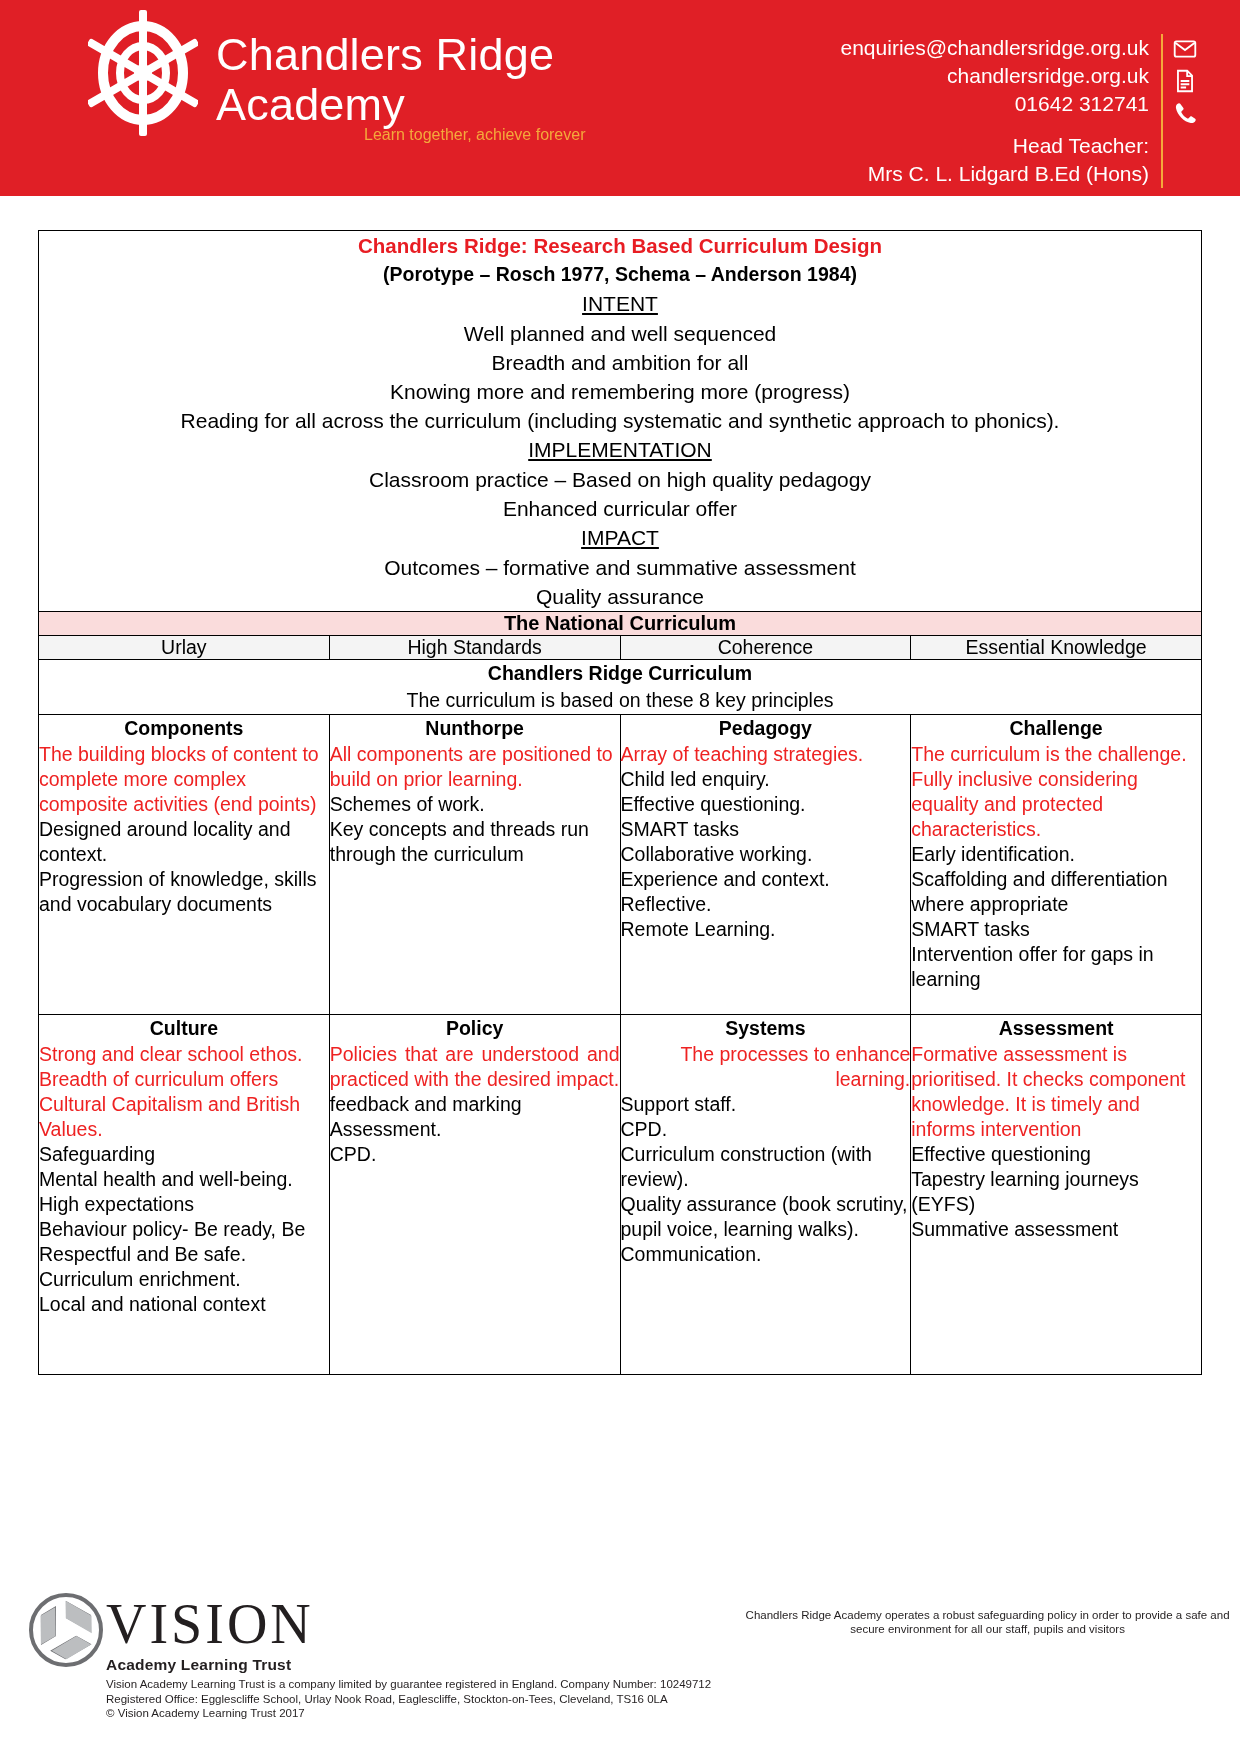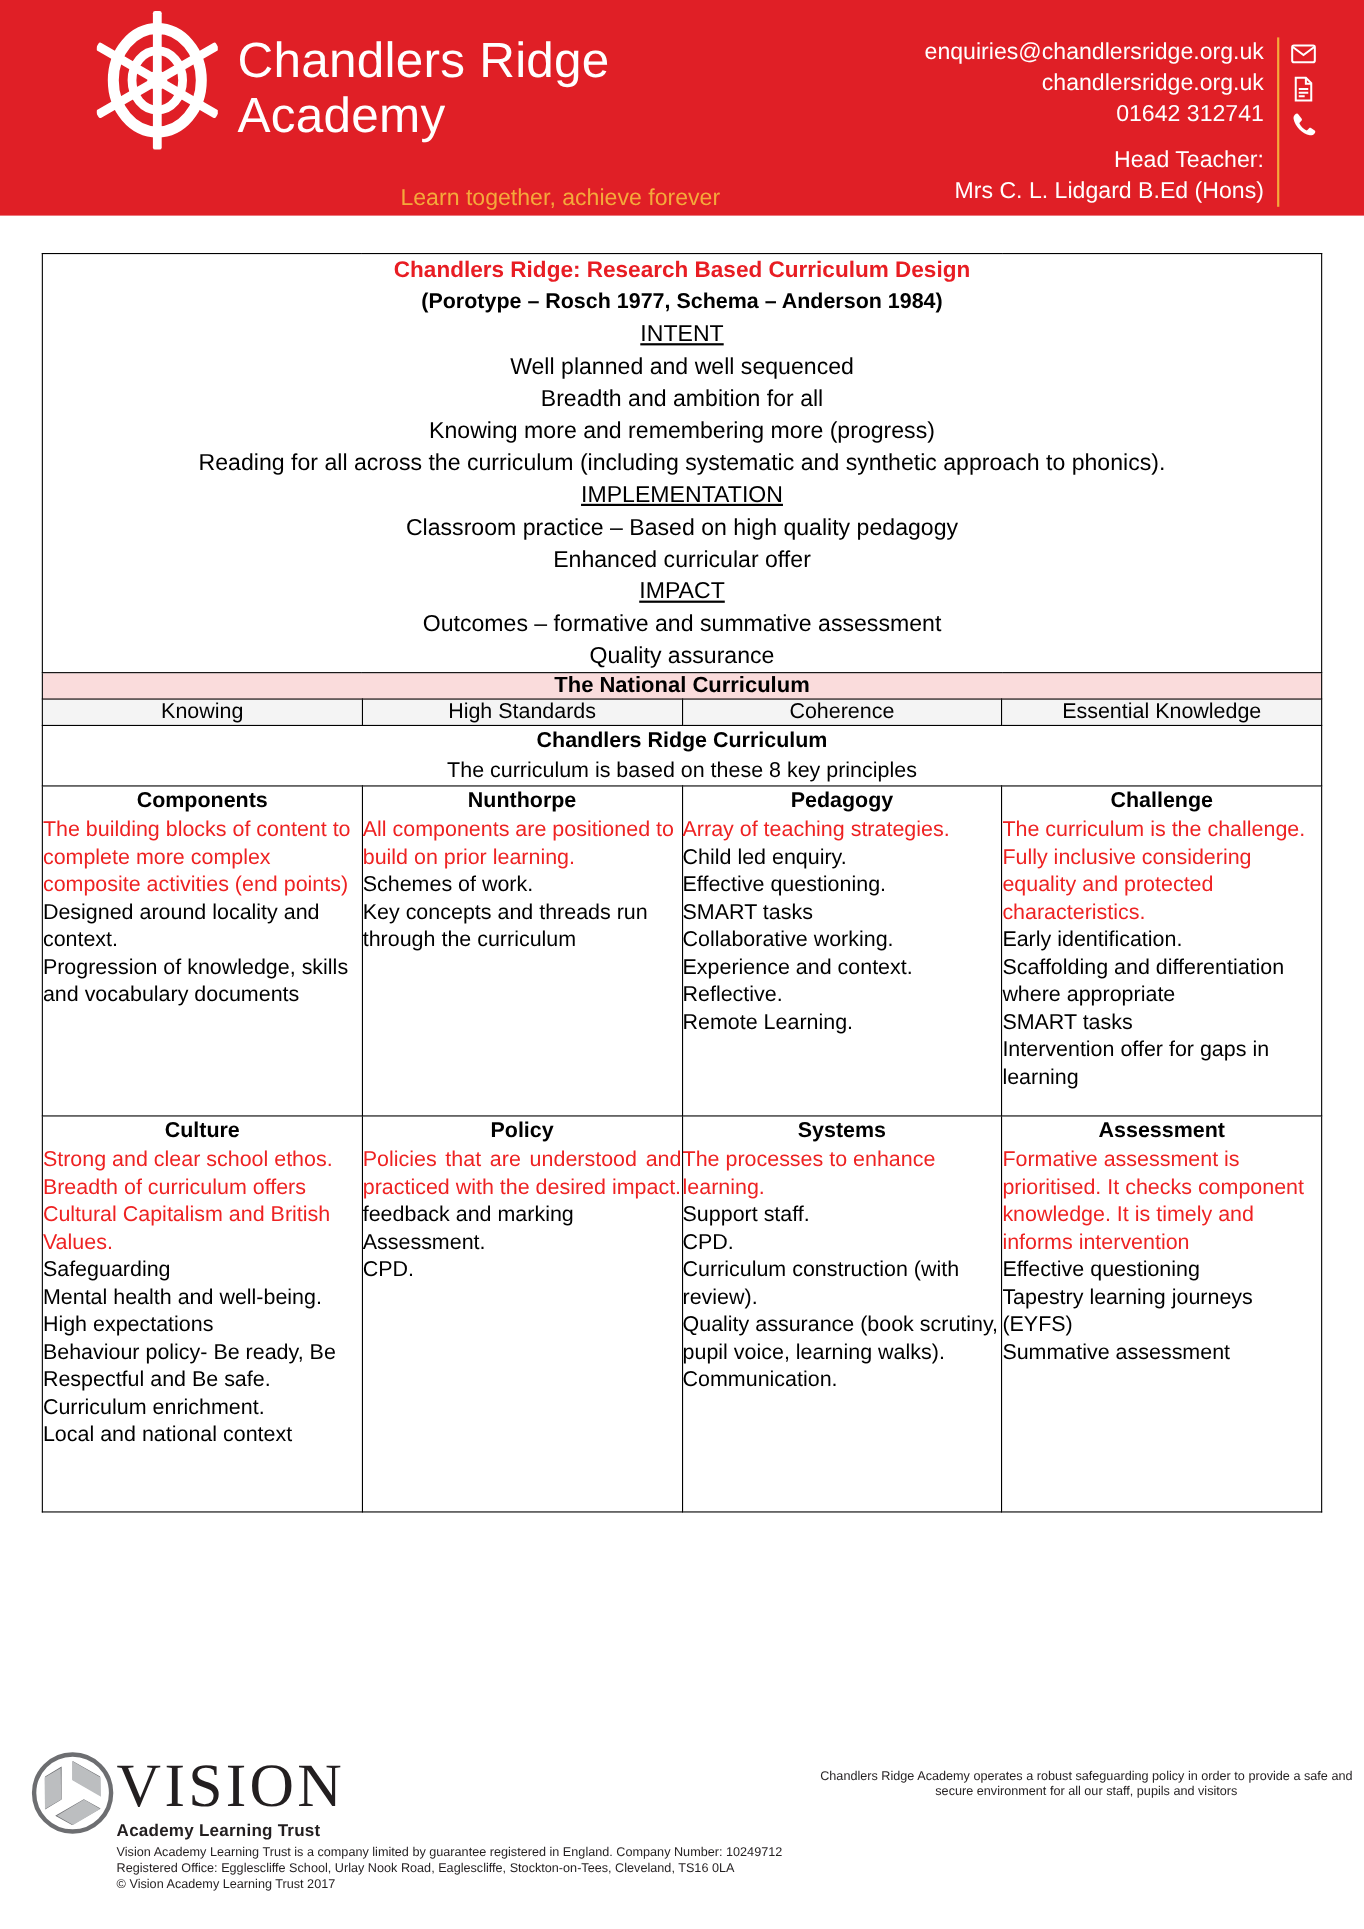--- a/index.html
+++ b/index.html
@@ -43,24 +43,23 @@
     line-height: 50px;
     font-weight: 300;
     color: #ffffff;
     letter-spacing: .2px;
     white-space: pre-line;
   }
   .logo-tagline {
     position: absolute;
     left: 148px;
     top: 118px;
-    font-size: 21px;
+    font-size: 16px;
     color: #f4a93b;
     white-space: nowrap;
-    margin-top: 42px;
   }
   .contact-block {
     position: absolute;
     right: 42px;
     top: 34px;
     display: flex;
     align-items: flex-start;
   }
   .contact-lines {
     text-align: right;
@@ -153,21 +152,21 @@
     margin-bottom: 1px;
   }
   .principle-body {
     font-size: 19.5px;
     line-height: 25px;
   }
   .principle-body .red { color: #ee2222; }
   .principle-body .black { color: #000; }
   .principle-body p { margin: 0; }
   .just { text-align: justify; text-align-last: left; }
-  .center { text-align: left; }
+  .center { text-align: right; }
 
   .row-a td { height: 300px; }
   .row-b td { height: 360px; }
 
   
   .footer {
     position: absolute;
     left: 0;
     top: 1586px;
     width: 1240px;
@@ -326,21 +325,21 @@
         <div class="intent-line">Outcomes – formative and summative assessment</div>
         <div class="intent-line">Quality assurance</div>
       </td>
     </tr>
 
     <tr class="nc-row">
       <td colspan="4">The National Curriculum</td>
     </tr>
 
     <tr class="pillar-row">
-      <td>Knowing</td>
+      <td>Urlay</td>
       <td>High Standards</td>
       <td>Coherence</td>
       <td>Essential Knowledge</td>
     </tr>
 
     <tr class="crc-row">
       <td colspan="4">
         <div class="crc-title">Chandlers Ridge Curriculum</div>
         <div>The curriculum is based on these 8 key principles</div>
       </td>

